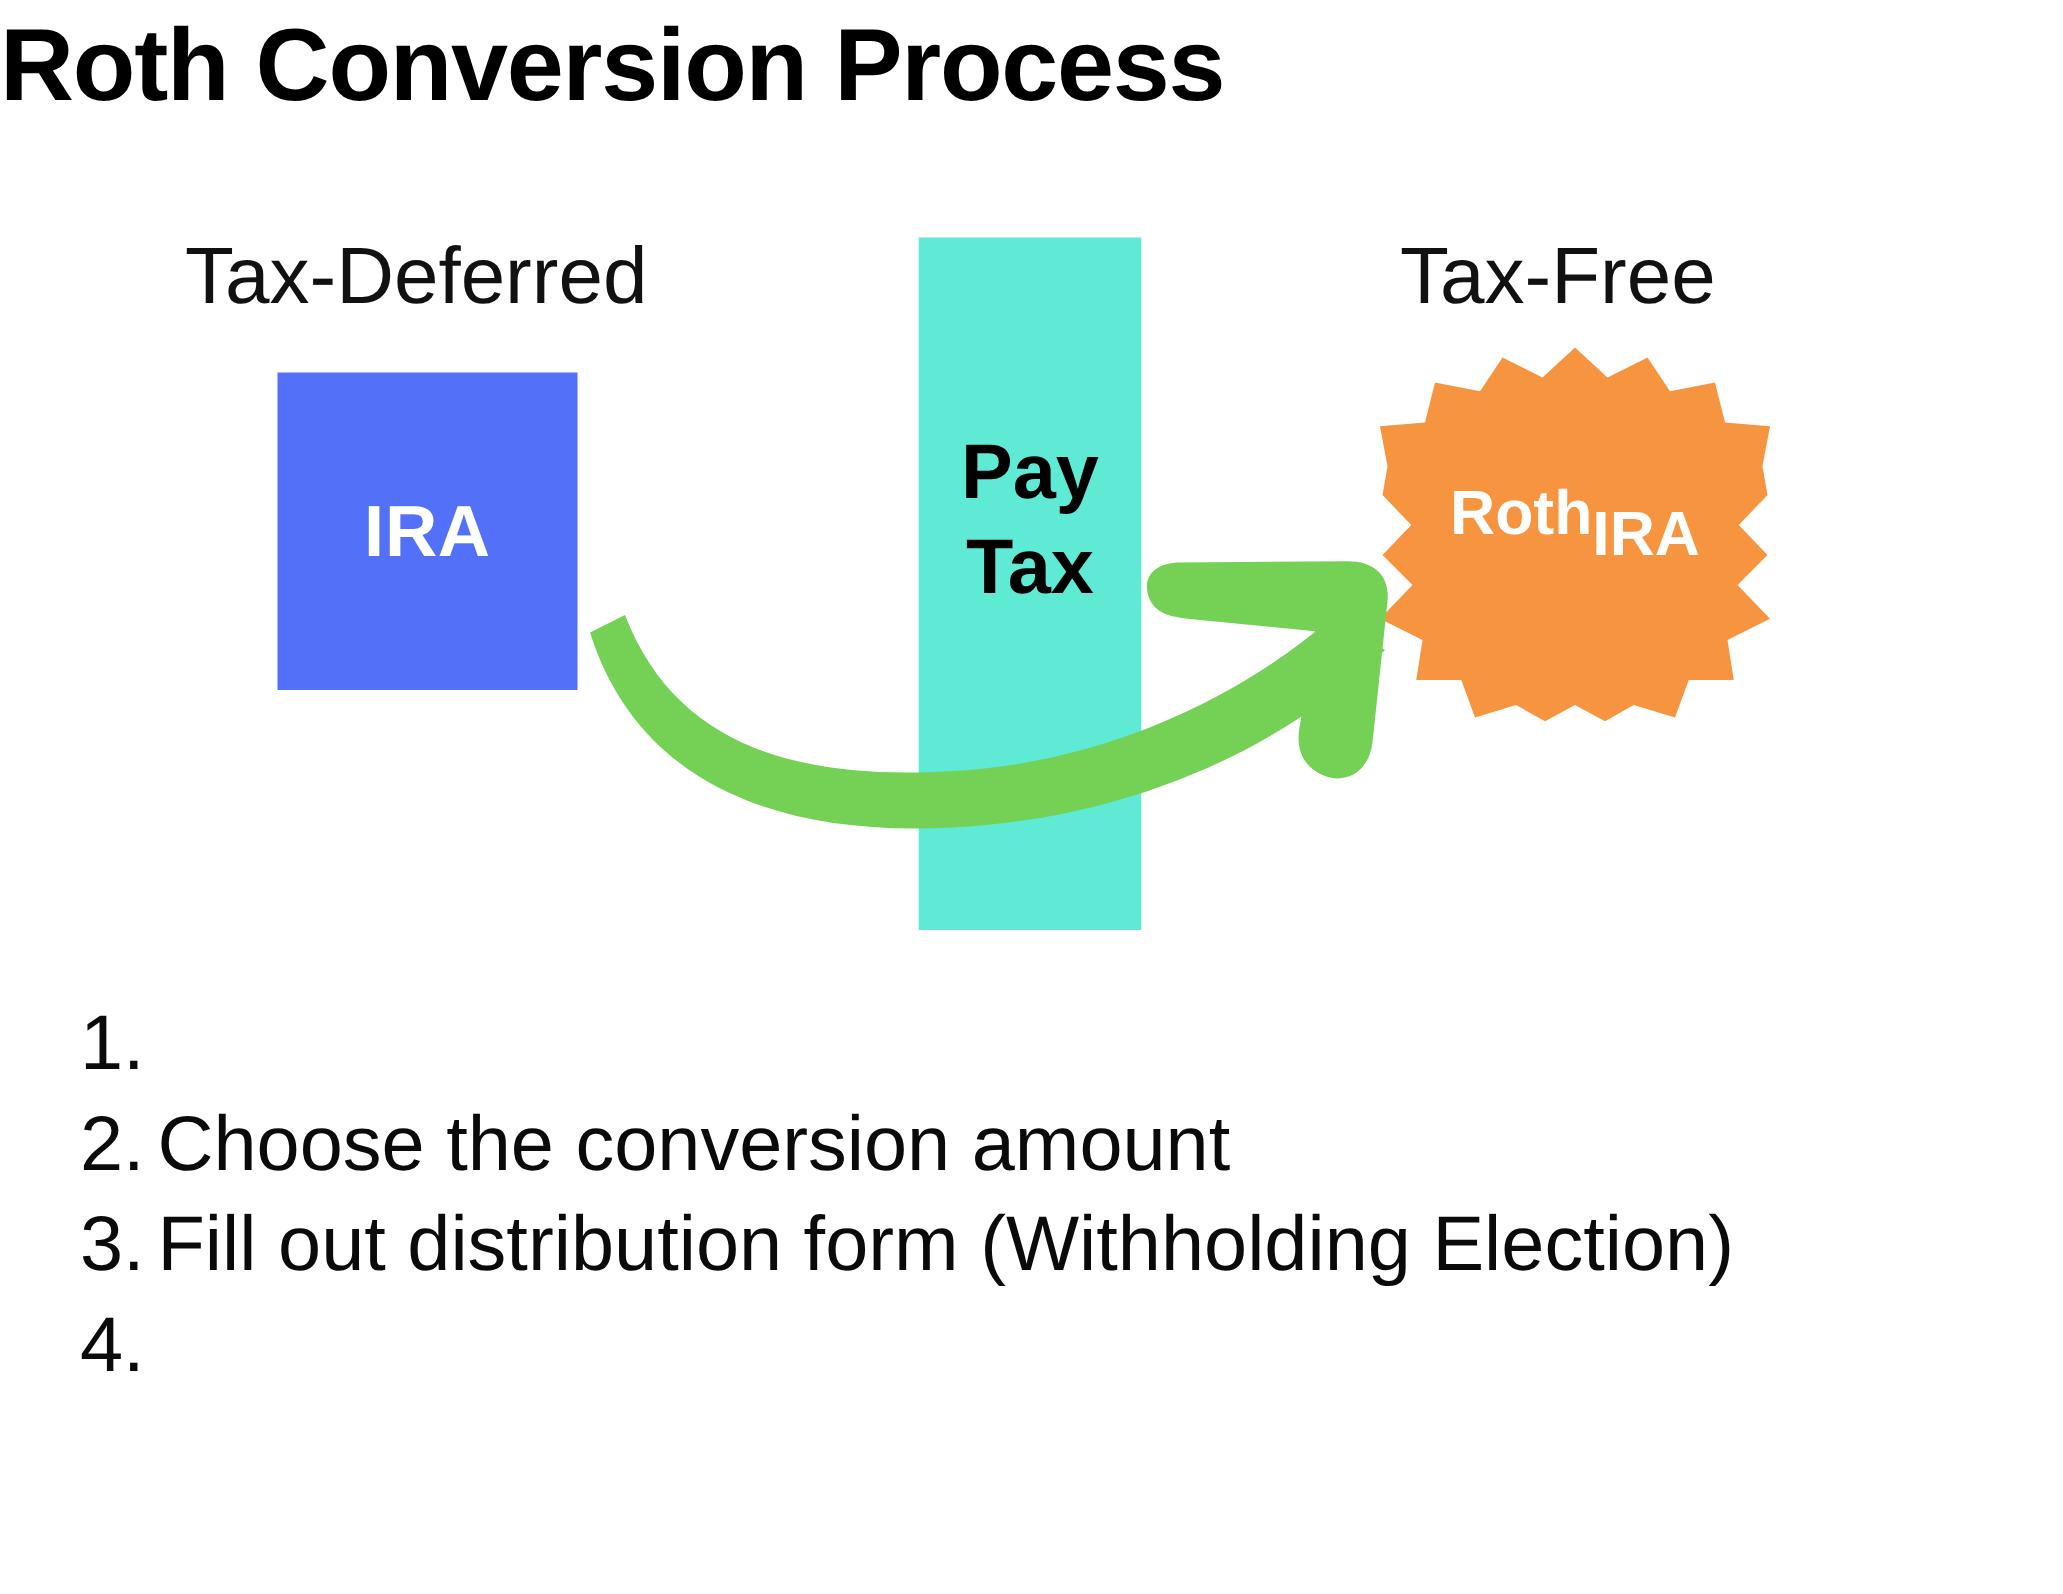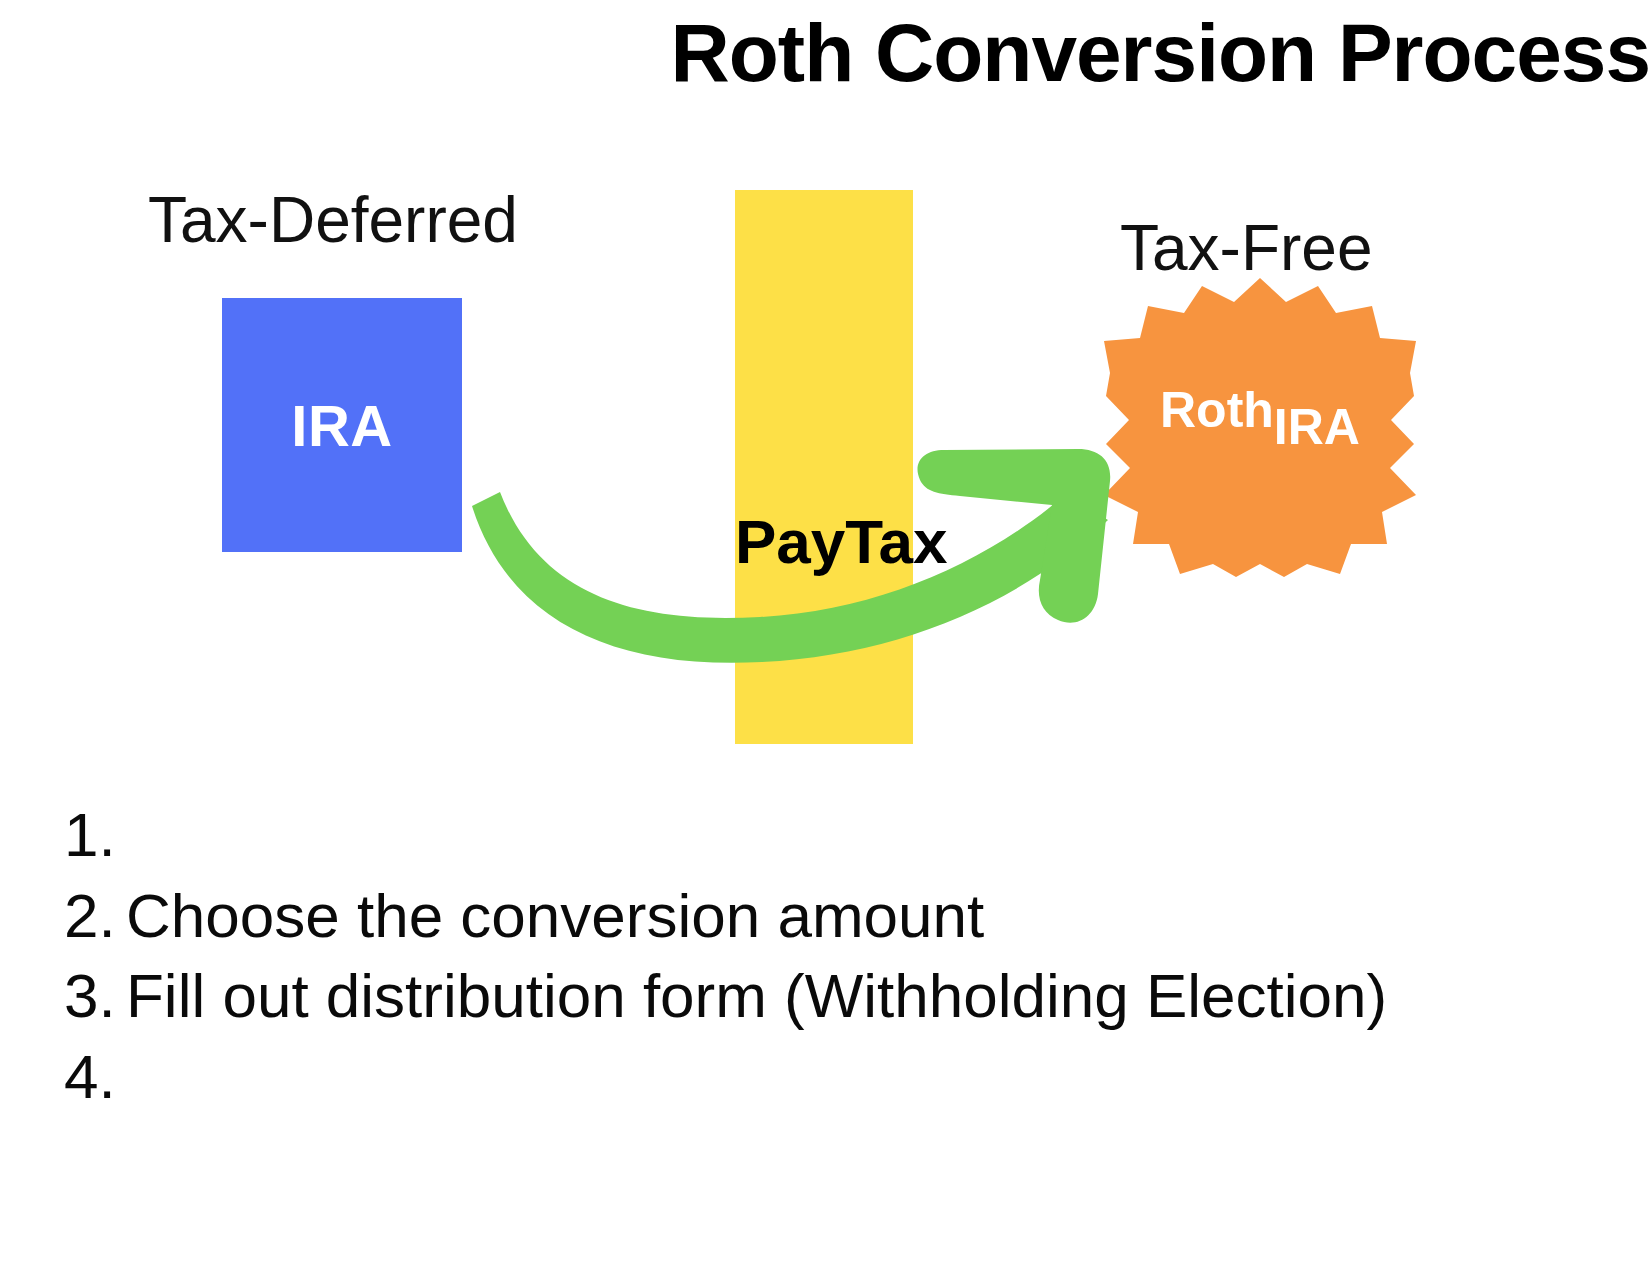--- a/index.html
+++ b/index.html
@@ -15,21 +15,21 @@
     font-family: "DejaVu Sans", sans-serif;
     color: #000000;
   }
 
   
   #title {
     position: absolute;
     top: 12px;
     left: 0;
     width: 1650px;
-    text-align: right;
+    text-align: left;
     font-family: "Liberation Sans", sans-serif;
     font-weight: 700;
     font-size: 82px;
     letter-spacing: -1px;
     line-height: 1.0;
     white-space: nowrap;
   }
 
   
   #diagram {
@@ -43,21 +43,21 @@
   .col-label {
     position: absolute;
     font-family: "Liberation Sans", sans-serif;
     font-weight: 400;
     font-size: 64px;
     line-height: 1;
     white-space: nowrap;
     color: #111111;
   }
   #label-tax-deferred { left: 148px; top: 188px; }
-  #label-tax-free     { left: 1120px; top: 188px; margin-top: 28px; }
+  #label-tax-free     { left: 1120px; top: 188px; }
 
   
   #ira-box {
     position: absolute;
     left: 222px;
     top: 298px;
     width: 240px;
     height: 254px;
     background: #5271f8;
     display: flex;
@@ -72,22 +72,23 @@
     letter-spacing: 0.5px;
   }
 
   
   #pay-tax-bar {
     position: absolute;
     left: 735px;
     top: 190px;
     width: 178px;
     height: 554px;
-    background: #fde047;
-    display: flex;
+    background: #5eead4;
+    display: flex;
+    flex-direction: column;
     align-items: center;
     justify-content: flex-start;
     padding-top: 150px;
     box-sizing: border-box;
   }
   #pay-tax-bar .bar-text {
     font-family: "Liberation Sans", sans-serif;
     font-weight: 700;
     font-size: 62px;
     line-height: 1.22;

